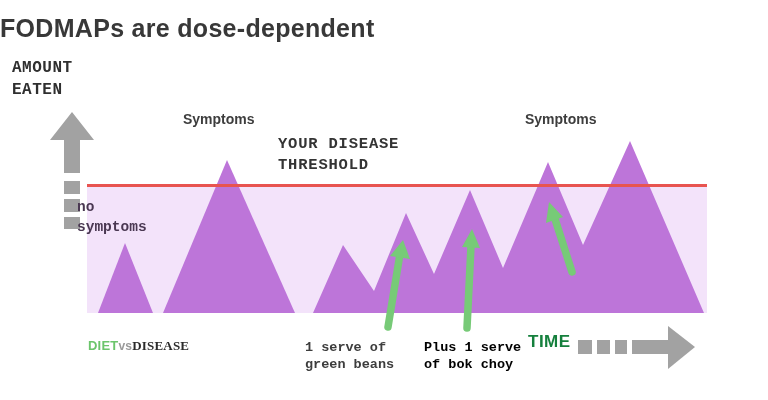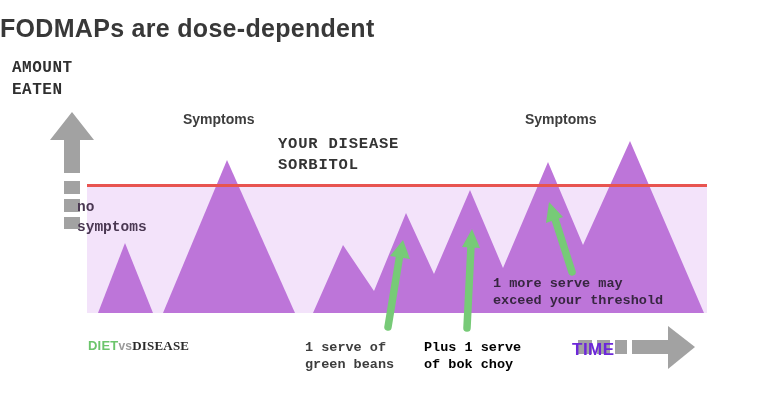--- a/index.html
+++ b/index.html
@@ -23,21 +23,21 @@
     left:278px;top:134px;width:160px;font-size:15.5px;line-height:1.35;
     letter-spacing:.8px;color:#343434;
   }
   .no-symptoms{
     left:77px;top:198px;width:92px;font-size:14.5px;line-height:1.35;
     color:#4a3852;
   }
   .green-beans{left:305px;top:340px;width:110px;font-size:13.5px;line-height:1.25;color:#3d3d3d;}
   .bok-choy{left:424px;top:340px;width:110px;font-size:13.5px;line-height:1.25;color:#000000;}
   .more-serve{left:493px;top:276px;width:172px;font-size:13.5px;line-height:1.25;color:#372640;}
-  .axis-x{left:528px;top:340px;font-size:17px;letter-spacing:.5px;color:#6d28d9;margin-left:44px;}
+  .axis-x{left:528px;top:332px;font-size:17px;letter-spacing:.5px;color:#15803d;}
   .logo{left:88px;top:338px;font-size:13px;letter-spacing:.2px;}
   .logo .p1{color:#6cc56c;font-weight:700;}
   .logo .p2{color:#9a9a9a;font-weight:700;font-size:12px;}
   .logo .p3{color:#2b2b2b;font-weight:700;font-family:Liberation Serif, serif;}
   .line{display:block;font-family:Liberation Mono, monospace;}
 </style>
 </head>
 <body>
 
 <div class="canvas">
@@ -86,40 +86,36 @@
     <span class="line">AMOUNT</span>
     <span class="line">EATEN</span>
   </div>
 
   <div class="txt symptoms-left center">Symptoms</div>
 
   <div class="txt symptoms-right center">Symptoms</div>
 
   <div class="txt threshold-label center">
     <span class="line">YOUR  DISEASE</span>
-    <span class="line">SORBITOL</span>
+    <span class="line">THRESHOLD</span>
   </div>
 
   <div class="txt no-symptoms center">
     <span class="line">no</span>
     <span class="line">symptoms</span>
   </div>
 
   <div class="txt green-beans center">
     <span class="line">1 serve of</span>
     <span class="line">green beans</span>
   </div>
 
   <div class="txt bok-choy center">
     <span class="line">Plus 1 serve</span>
     <span class="line">of bok choy</span>
   </div>
 
-  <div class="txt more-serve center">
-    <span class="line">1 more serve may</span>
-    <span class="line">exceed your threshold</span>
-  </div>
 
   <div class="txt axis-x">TIME</div>
 
   <div class="txt logo"><span class="p1">DIET</span><span class="p2">vs</span><span class="p3">DISEASE</span></div>
 
 </div>
 
 </body></html>

